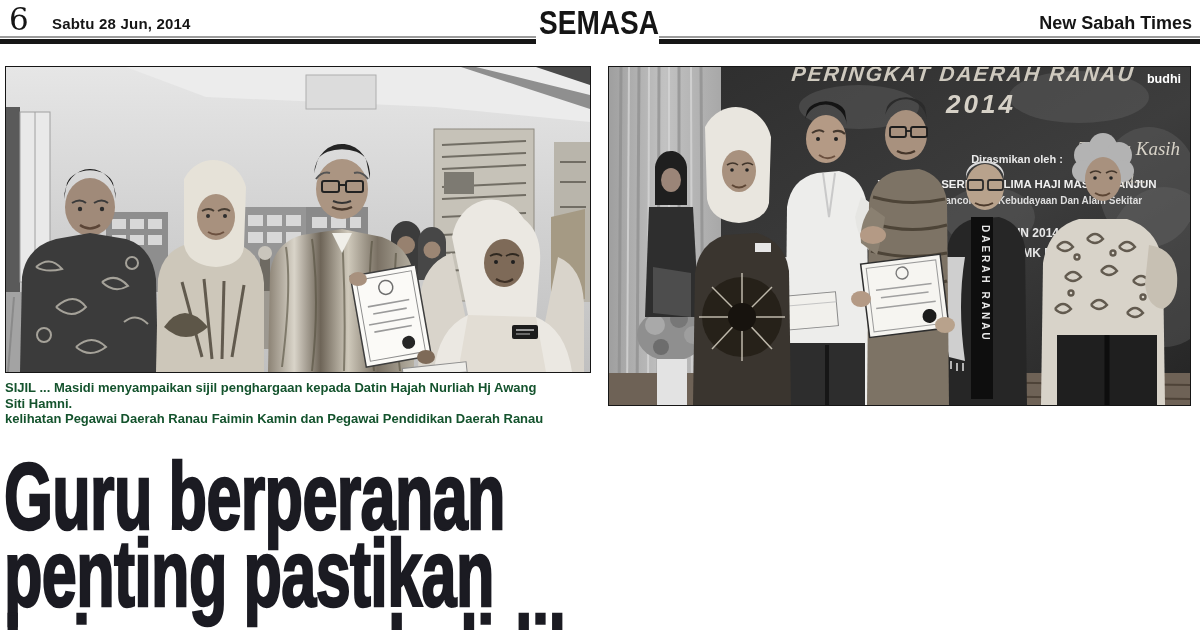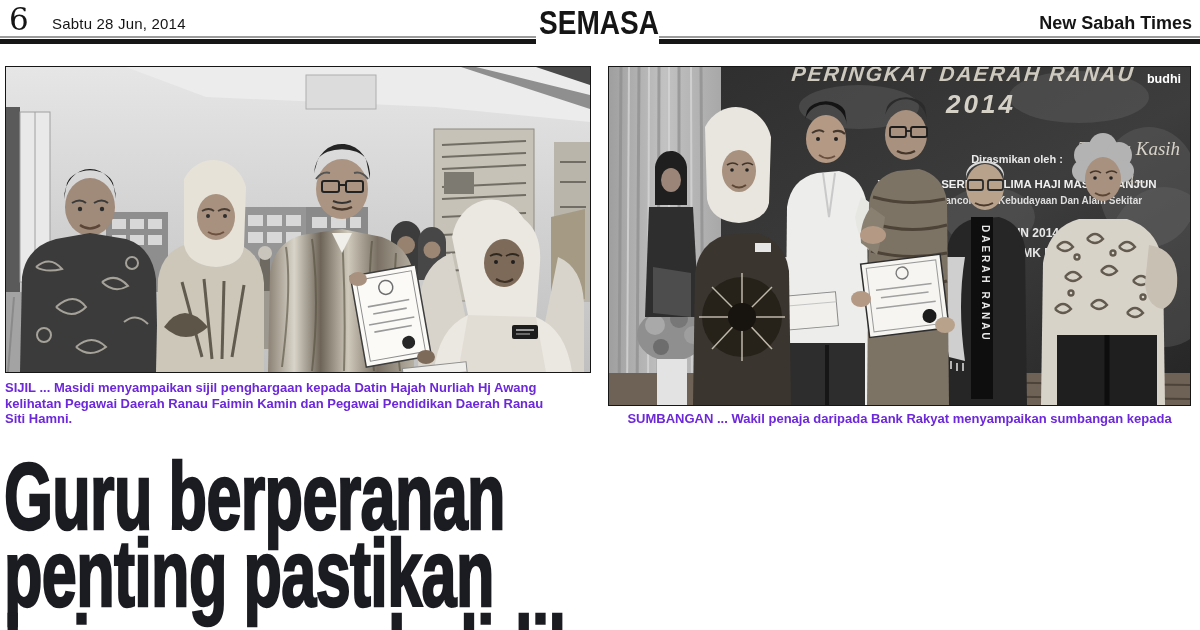--- a/index.html
+++ b/index.html
@@ -8,21 +8,21 @@
     background:#ffffff;color:#151515;
     font-family:"Liberation Sans",sans-serif;
   }
   
   .page-num{
     position:absolute;left:9px;top:4px;
     font-family:"DejaVu Serif",serif;font-size:31px;font-weight:400;line-height:1;
   }
   .date{
     position:absolute;left:52px;top:15px;
-    font-size:15px;font-weight:normal;letter-spacing:.2px;white-space:nowrap;
+    font-size:15px;font-weight:bold;letter-spacing:.2px;white-space:nowrap;
   }
   .section-title{
     position:absolute;left:539px;top:6px;
     font-size:33px;font-weight:bold;letter-spacing:0;line-height:1;
     transform:scaleX(.85);transform-origin:0 0;white-space:nowrap;
   }
   .masthead{
     position:absolute;right:8px;top:13px;
     font-size:18px;font-weight:bold;white-space:nowrap;margin-left:20px;
   }
@@ -30,21 +30,21 @@
   .rule .g{height:2px;background:#9b9b9b;margin-bottom:1px;}
   .rule .b{height:5px;background:#161616;}
   .rule-left{left:0;width:536px;}
   .rule-right{left:659px;right:0;}
   
   .photo{position:absolute;border:1px solid #161616;overflow:hidden;background:#bbb;}
   .photo-left{left:5px;top:66px;width:584px;height:305px;}
   .photo-right{left:608px;top:66px;width:581px;height:338px;}
   .photo svg{display:block;width:100%;height:100%;}
   
-  .caption{position:absolute;font-size:13px;font-weight:bold;line-height:15.5px;color:#6d28d9;}
+  .caption{position:absolute;font-size:13px;font-weight:bold;line-height:15.5px;color:#14532d;}
   .caption div{white-space:nowrap;}
   .caption-left{left:5px;top:380px;width:586px;text-align:left;}
   .caption-right{left:608px;top:411px;width:583px;text-align:center;}
   
   .headline-line{
     position:absolute;left:4px;
     font-size:94px;font-weight:bold;line-height:1;white-space:nowrap;
     letter-spacing:-1px;color:#1b1b22;
     -webkit-text-stroke:2.5px #1b1b22;
     transform:scaleX(.67);transform-origin:0 0;
@@ -466,25 +466,24 @@
     <line x1="498" y1="268" x2="498" y2="338" stroke="#0d0d0d" stroke-width="5"></line>
     <path d="M540,178 q26,4 28,30 q2,26 -14,34 q-16,-2 -18,-26 Z" fill="#c7c0b3"></path>
   </g>
 
   <text x="572" y="16" text-anchor="end" font-size="12.5" font-weight="bold" fill="#ffffff">budhi</text>
 </svg>
 </div>
 
 <div class="caption caption-left">
   <div>SIJIL ... Masidi menyampaikan sijil penghargaan kepada Datin Hajah Nurliah Hj Awang</div>
+  <div>Siti Hamni.</div>
   <div>kelihatan Pegawai Daerah Ranau Faimin Kamin dan Pegawai Pendidikan Daerah Ranau</div>
-  <div>Siti Hamni.</div>
 </div>
 
 <div class="caption caption-right">
-  <div>SUMBANGAN ... Wakil penaja daripada Bank Rakyat menyampaikan sumbangan kepada</div>
 </div>
 
 <div>
   <div class="headline-line hl1">Guru berperanan</div>
   <div class="headline-line hl2">penting pastikan</div>
   <div class="headline-line hl3">kejayaan anak didik</div>
 </div>
 
 </body></html>

